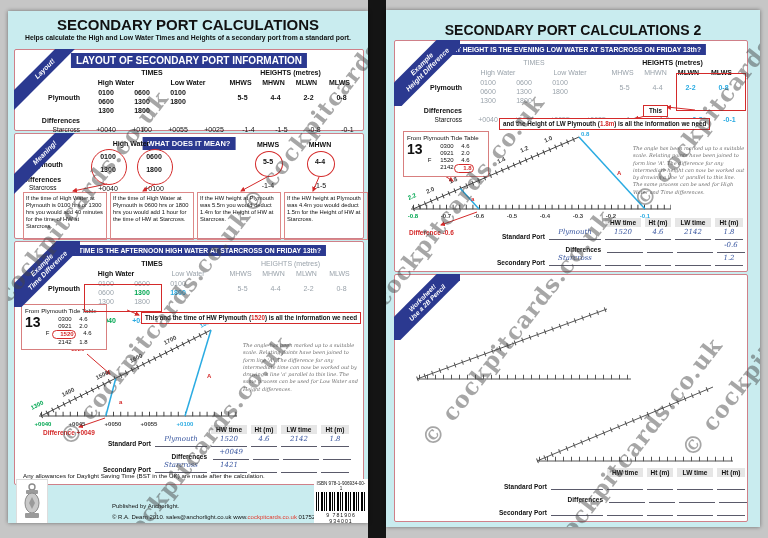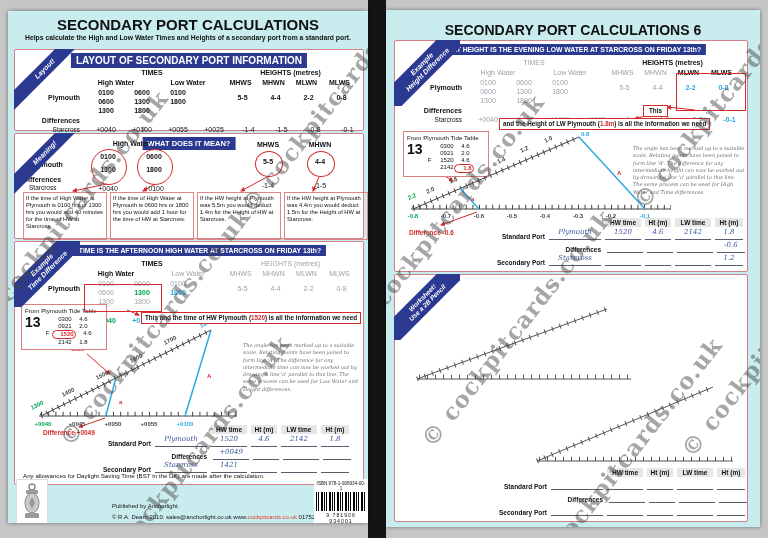--- a/index.html
+++ b/index.html
@@ -378,21 +378,21 @@
     <div class="bnum">9 781906 934001</div>
   </div>
 
   <div class="wm" style="left:238px;top:185px">© cockpitcards.co.uk</div>
   <div class="wm" style="left:56px;top:418px">© cockpitcards.co.uk</div>
   <div class="wm" style="left:-26px;top:300px">© cockpitcards.co.uk</div>
   <div class="wm" style="left:96px;top:545px">© cockpitcards.co.uk</div>
 </div>
 
 <div class="page" id="pageR">
-  <div class="ptitle" style="top:12px;font-size:14px">SECONDARY PORT CALCULATIONS 6</div>
+  <div class="ptitle" style="top:12px;font-size:14px">SECONDARY PORT CALCULATIONS 2</div>
 
   <div class="panel" style="left:8px;top:30px;width:352px;height:230px">
     <div class="corner">
       <div class="ribbon" style="top:16px">
         <div>Example</div>
         <div>Height Difference</div>
       </div>
     </div>
     <div class="hbar" style="top:3px;font-size:6.8px">WHAT HEIGHT IS THE EVENING LOW WATER AT STARCROSS ON FRIDAY 13th?</div>
 

